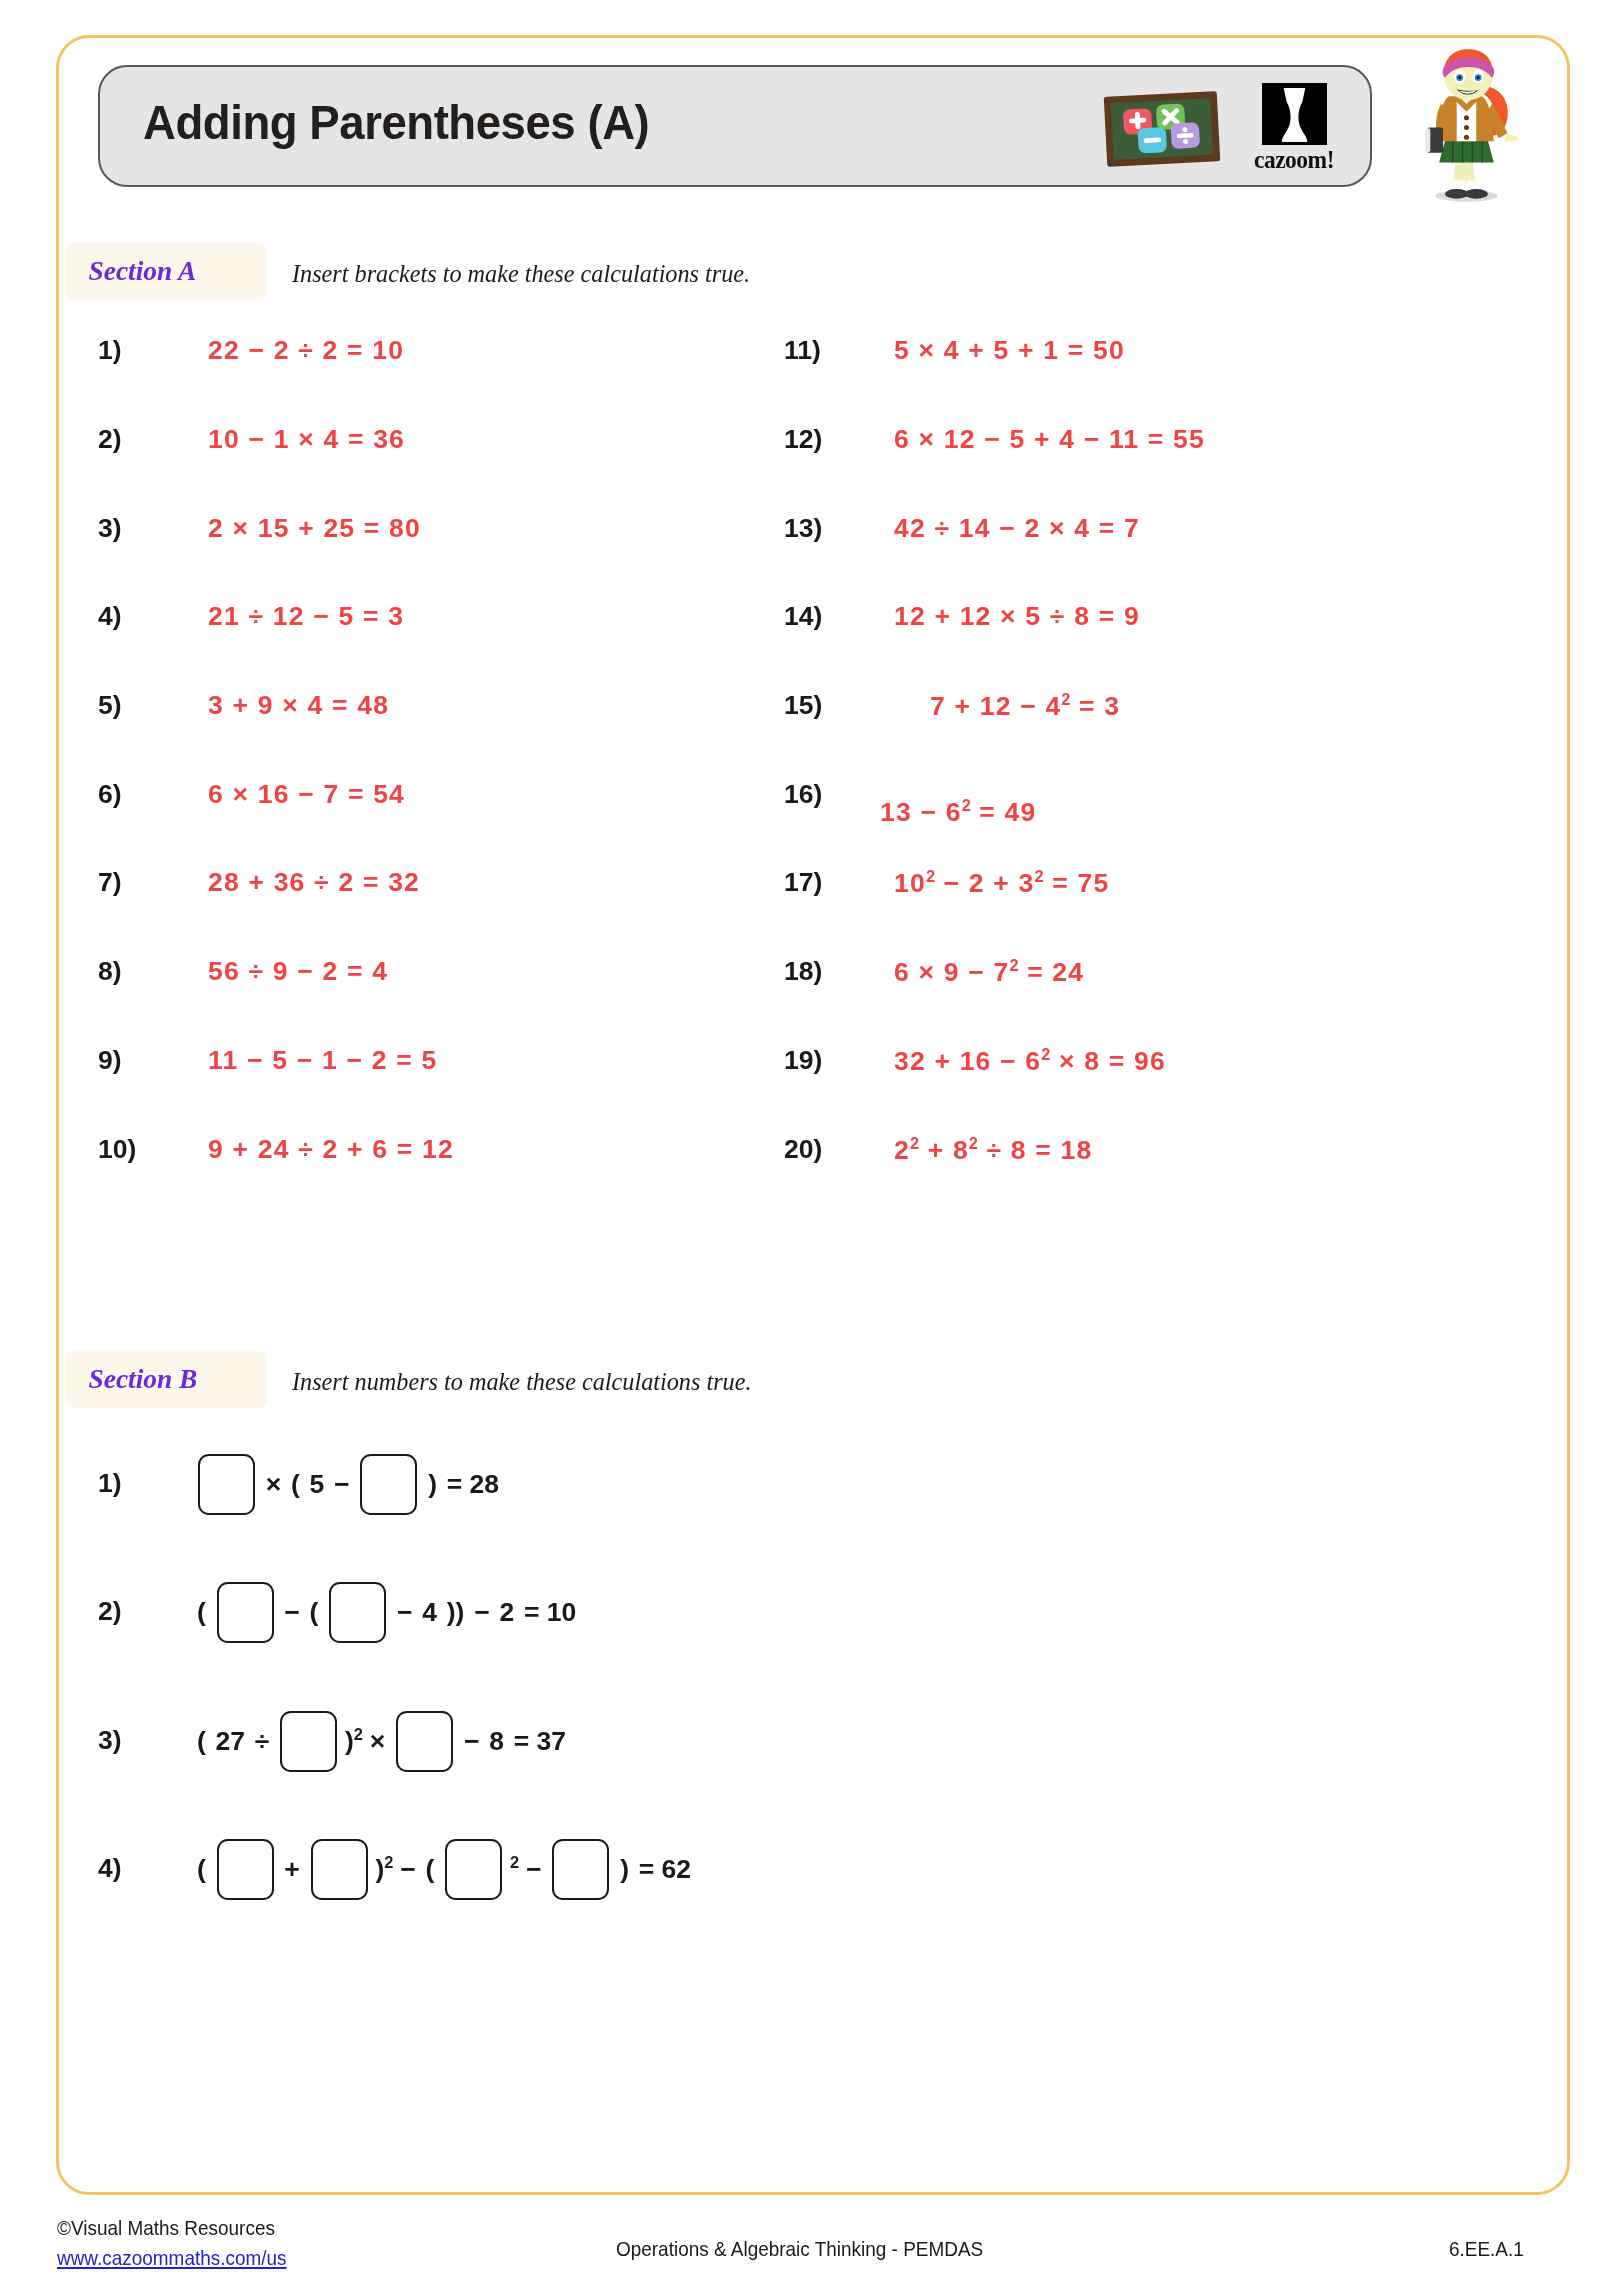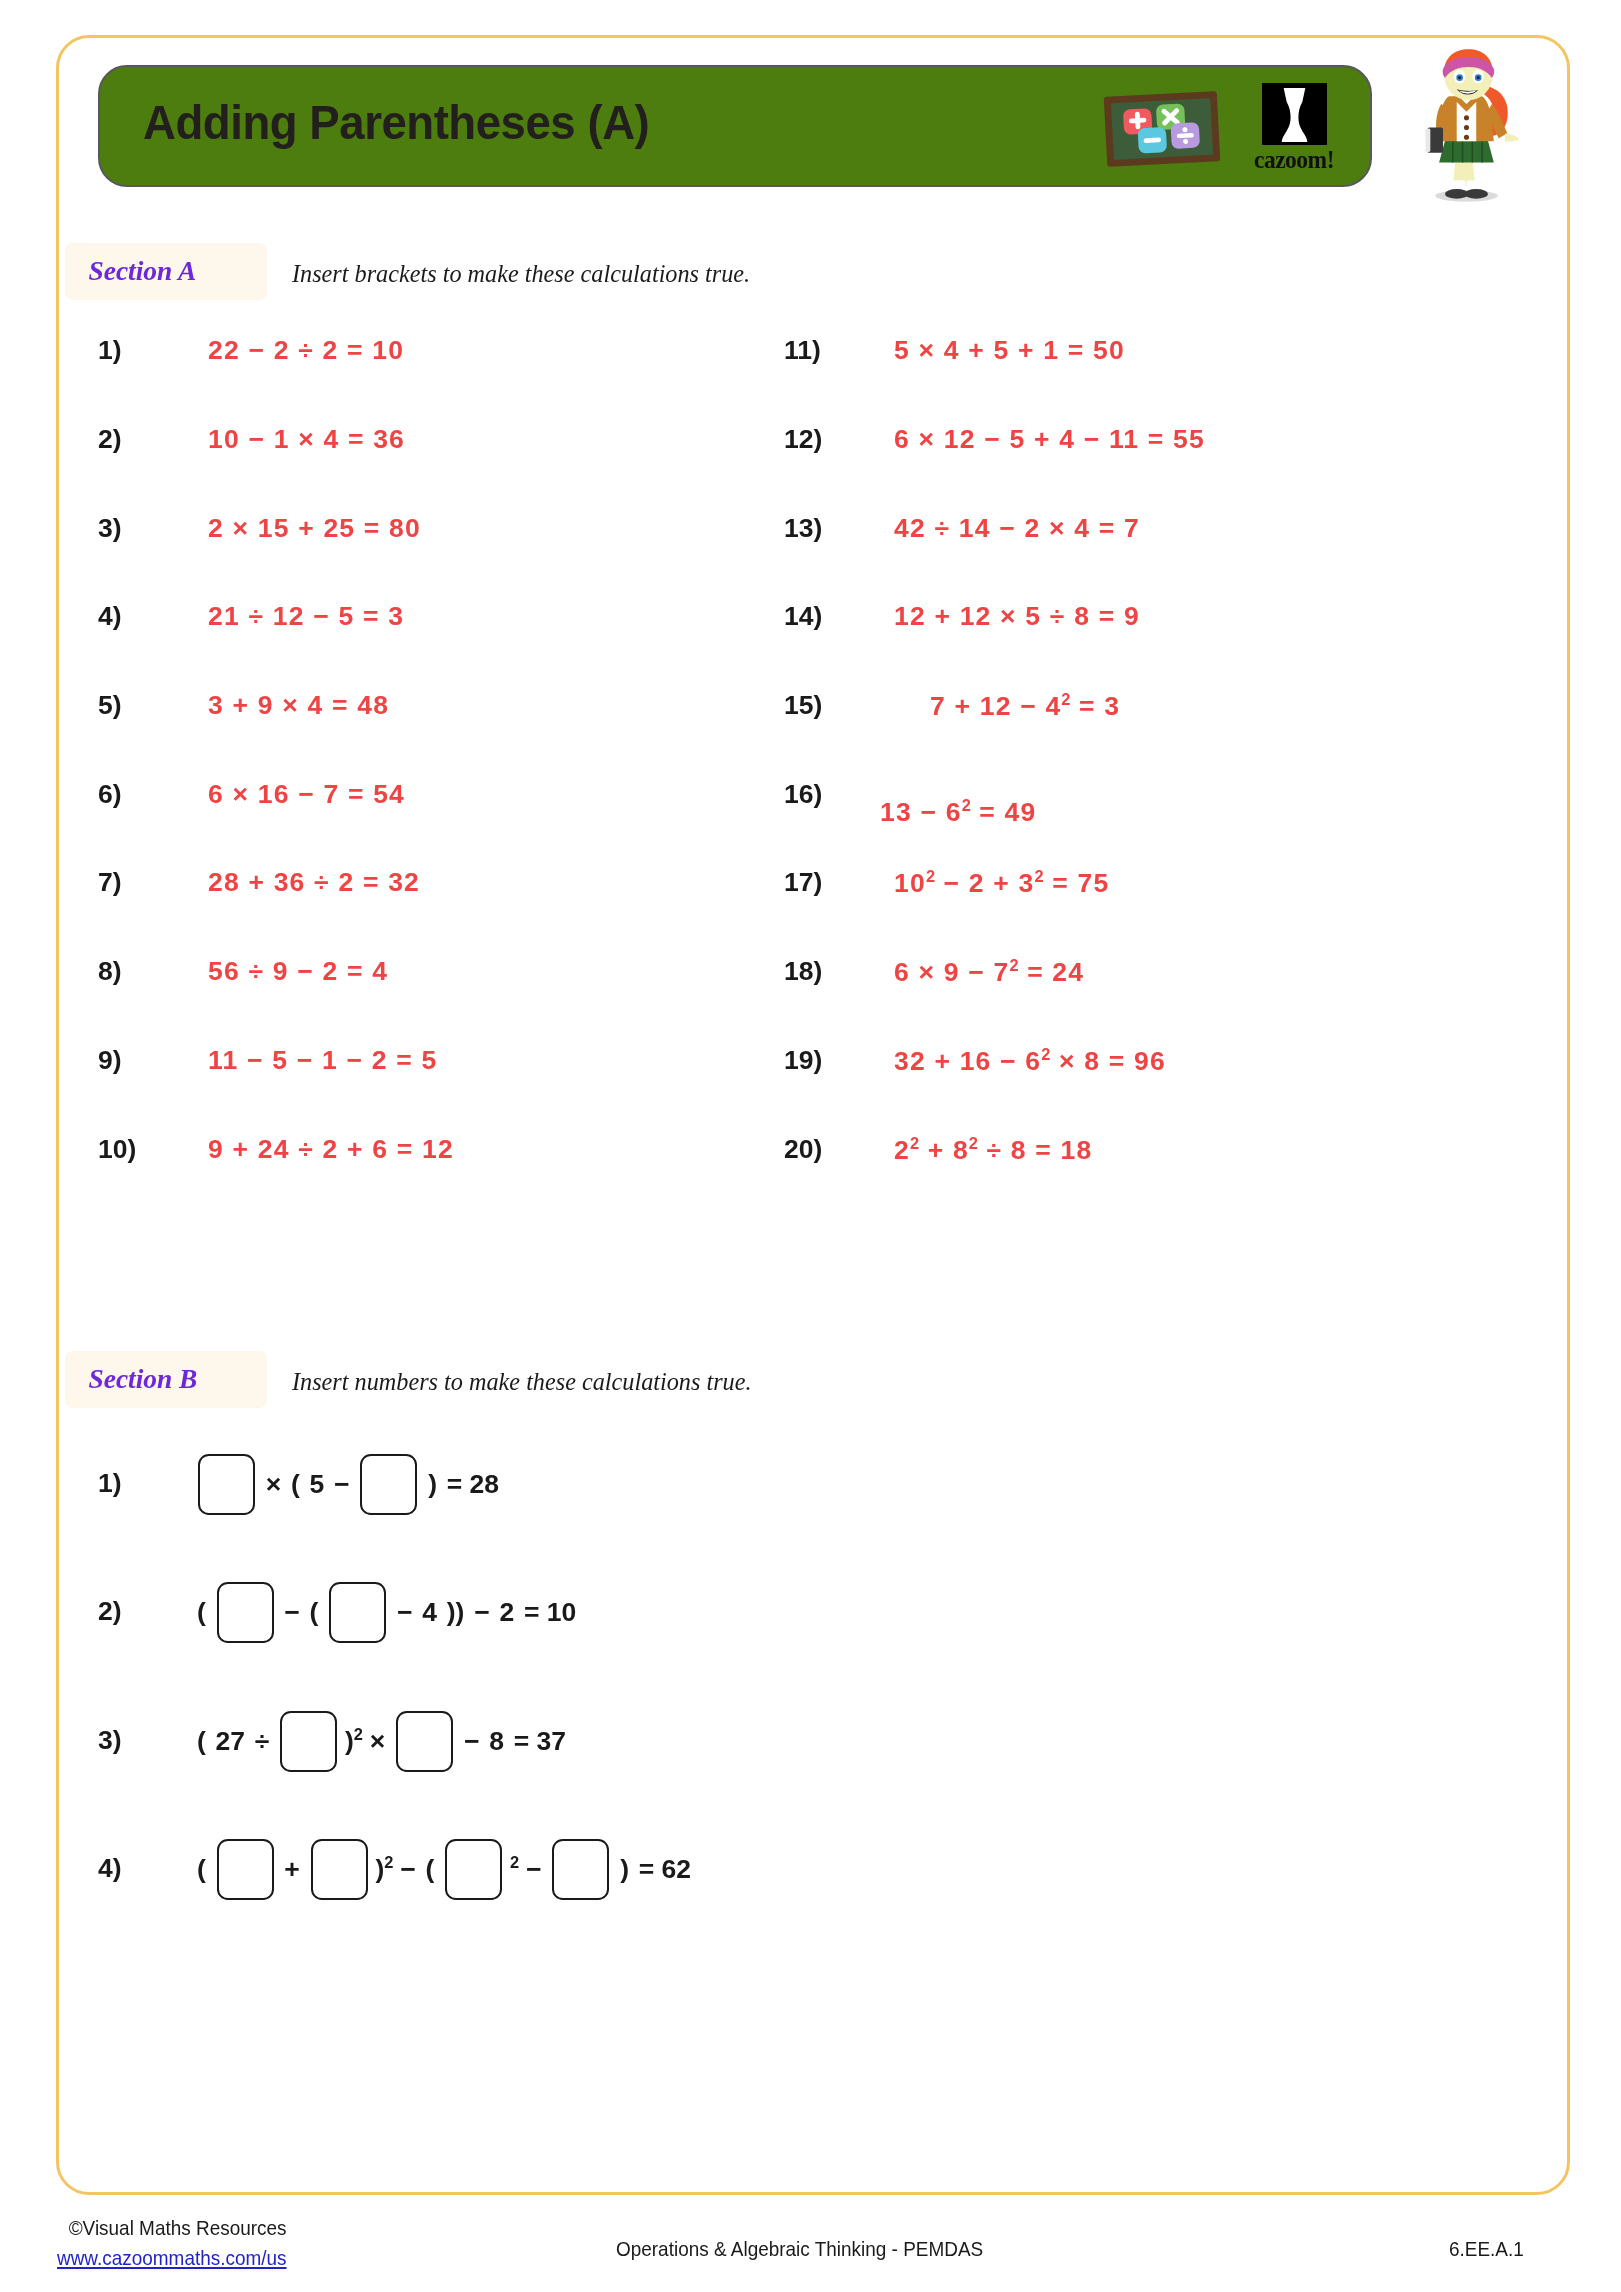--- a/index.html
+++ b/index.html
@@ -27,21 +27,21 @@
   
   #header-row {
     position: absolute;
     left: 98px; top: 65px;
     width: 1274px; height: 122px;
   }
   #title-box {
     position: absolute;
     left: 0; top: 0;
     width: 1274px; height: 122px;
-    background: #4d7c0f;
+    background: #e5e5e5;
     border: 2.9px solid #58585a;
     border-radius: 29px;
   }
   #title-text {
     position: absolute;
     left: 43px; top: 27.4px;
     font-size: 49px;
     font-weight: bold;
     color: #231f1c;
     letter-spacing: -0.5px;
@@ -189,21 +189,21 @@
     border-radius: 10.8px;
     background: #ffffff;
     margin: 0 5.9px;
     vertical-align: middle;
   }
 
   
   #footer {
     position: absolute;
     left: 0; top: 2213px;
-    width: 1621px; height: 78px; text-align: right;
+    width: 1621px; height: 78px;
   }
   #footer-left {
     position: absolute;
     left: 57px; top: 0;
     font-size: 20.6px;
     color: #1a1a1a;
     line-height: 1.45;
     transform: scaleX(0.92);
     transform-origin: left top;
   }

